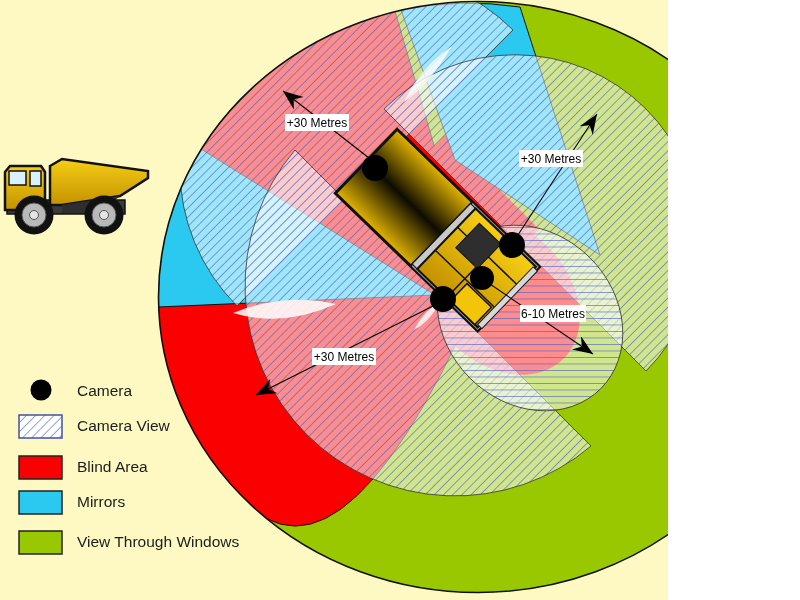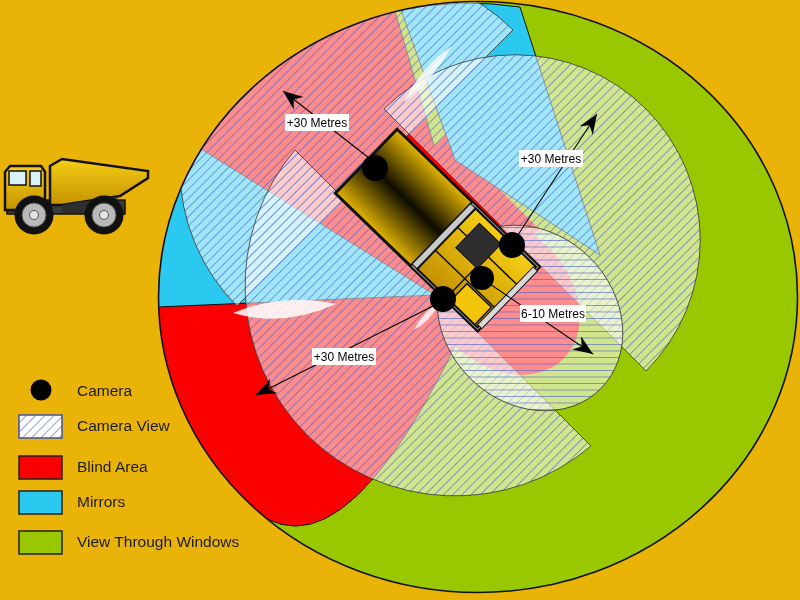--- a/index.html
+++ b/index.html
@@ -1,16 +1,16 @@
 <!DOCTYPE html>
 <html><head>
 <meta charset="utf-8">
 <style>
   html,body{margin:0;padding:0;background:#fff;}
-  .stage{position:relative;width:800px;height:600px;background:#eab308;overflow:hidden;
+  .stage{position:relative;width:668px;height:600px;background:#fef9c3;overflow:hidden;
          font-family:"Liberation Sans", sans-serif;}
   svg{display:block;}
   text{font-family:"Liberation Sans", sans-serif;}
   .legend-label{font-size:15.5px;fill:#1c1c1c;}
   .range-label{font-size:12px;fill:#000;}
 </style>
 </head>
 <body>
 
 <div class="stage">

